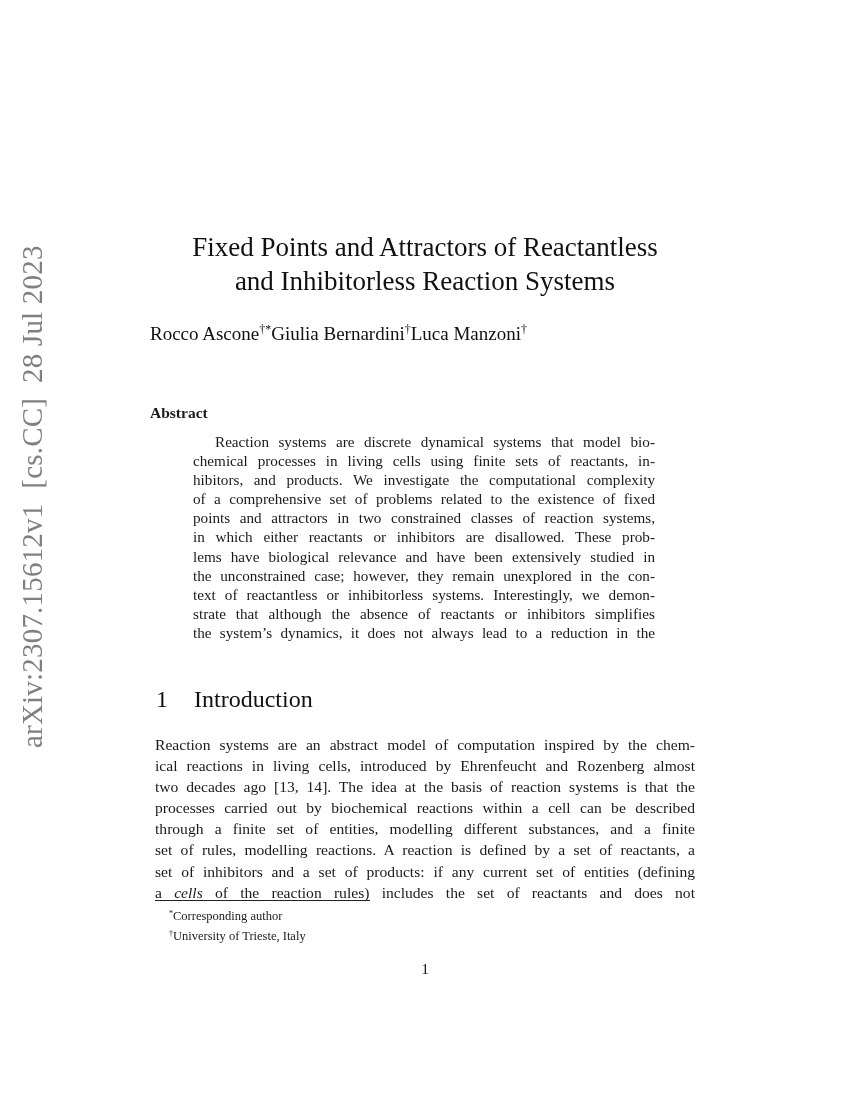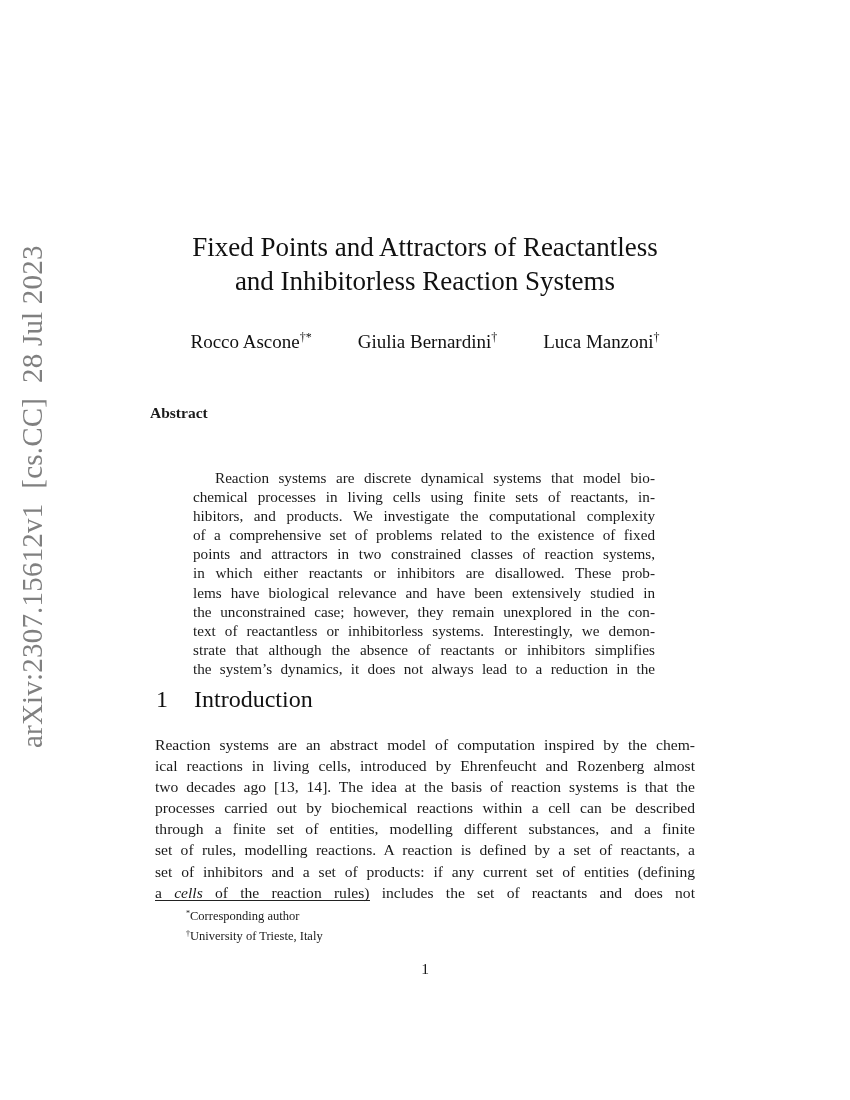--- a/index.html
+++ b/index.html
@@ -13,53 +13,53 @@
     transform-origin: 0 0; transform: rotate(-90deg);
     font-family: "Liberation Serif", serif; font-size: 29px; color: #808080;
     white-space: pre; letter-spacing: 0.2px; line-height: 1;
   }
   .title {
     position: absolute; left: 150px; width: 550px; top: 230px;
     text-align: center; font-family: "Liberation Serif", serif;
     font-size: 27px; line-height: 34px; color: #111; font-weight: normal;
   }
   .authors {
-    position: absolute; left: 150px; width: 550px; top: 330px;
-    display: flex; justify-content: center; gap: 46px;
+    position: absolute; left: 150px; width: 550px; top: 322px;
+    display: flex; justify-content: flex-start; 
     font-family: "Liberation Serif", serif; font-size: 19px; color: #111;
   }
   .authors sup { font-size: 12px; vertical-align: 7px; }
   .abstract-head {
     position: absolute; left: 150px; width: 550px; top: 404px; text-align: left;
     font-family: "Liberation Serif", serif; font-weight: bold; font-size: 15.5px;
   }
   .abstract-body {
     position: absolute; left: 193px; width: 462px; top: 432px;
     font-family: "Liberation Serif", serif; font-size: 15.2px; line-height: 19.1px;
-    text-align: justify; color: #1a1a1a; margin-top: 36px;
+    text-align: justify; color: #1a1a1a;
   }
   .abstract-body .line { display: block; text-align: justify; text-align-last: justify; white-space: nowrap; }
   .abstract-body .line.last { text-align-last: left; }
   .abstract-body .line.indent { padding-left: 22px; }
   .section-head {
     position: absolute; left: 156px; top: 686px;
     font-family: "Liberation Serif", serif; font-weight: normal; font-size: 24px; color: #111;
   }
   .section-head .num { display: inline-block; width: 38px; }
   .intro-body {
     position: absolute; left: 155px; width: 540px; top: 734px;
     font-family: "Liberation Serif", serif; font-size: 15.6px; line-height: 21.1px; color: #1a1a1a;
   }
   .intro-body .line { display: block; text-align: justify; text-align-last: justify; white-space: nowrap; }
   .footnote-rule {
     position: absolute; left: 155px; top: 900px; width: 215px; height: 0;
     border-top: 1.2px solid #222;
   }
   .footnotes {
-    position: absolute; left: 186px; top: 905px;
+    position: absolute; left: 169px; top: 905px;
     font-family: "Liberation Serif", serif; font-size: 12.5px; line-height: 17px; color: #1a1a1a;
   }
   .footnotes sup { font-size: 8px; vertical-align: 4px; }
   .page-number {
     position: absolute; left: 150px; width: 550px; top: 960px; text-align: center;
     font-family: "Liberation Serif", serif; font-size: 15.5px;
   }
 </style>
 </head>
 <body>

